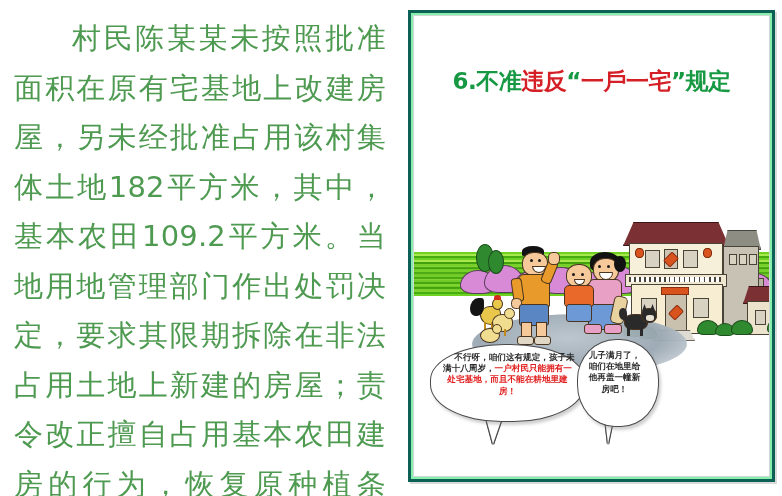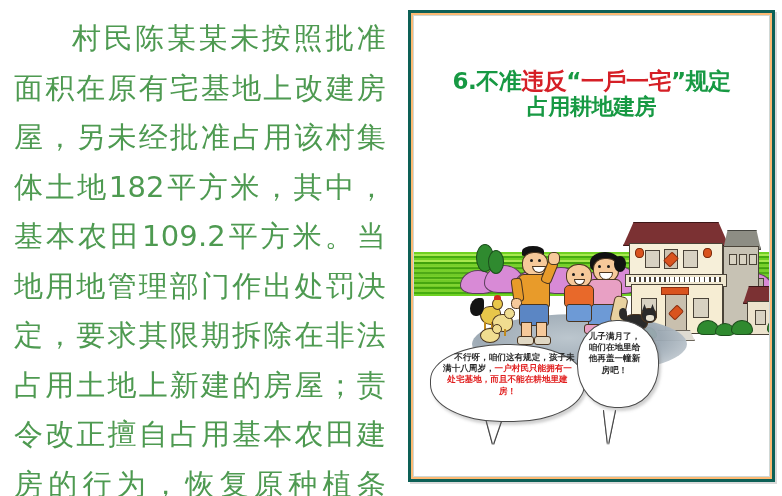--- a/index.html
+++ b/index.html
@@ -44,21 +44,21 @@
   }
 
   
   .panel {
     position: absolute;
     left: 408px;
     top: 10px;
     width: 367px;
     height: 472px;
     box-sizing: border-box;
-    background: #fdba74;
+    background: #86efac;
     border: 3px solid #0d6056;
     box-shadow: 2px 2px 0 0 rgba(150,150,150,0.35);
   }
   .panel-inner {
     position: absolute;
     inset: 2px;
     border: 1px solid #cfd8d6;
     background: #ffffff;
     overflow: hidden;
   }
@@ -283,21 +283,21 @@
   }
   .bubble-left {
     left: 16px;
     top: 178px;
     width: 155px;
     height: 78px;
     padding: 7px 8px 21px 8px;
   }
   .bubble-right {
     left: 163px;
-    top: 154px;
+    top: 173px;
     width: 82px;
     height: 88px;
     padding: 10px 16px 5px 9px;
   }
   .bubble-text {
     font-family: "DejaVu Serif", "Liberation Serif", serif;
     font-size: 8.6px;
     line-height: 11.2px;
     color: #2b2b2b;
     text-align: center;
@@ -339,21 +339,20 @@
 
   <div class="text-column">
     <p class="body-text">    村民陈某某未按照批准面积在原有宅基地上改建房屋，另未经批准占用该村集体土地182平方米，其中，基本农田109.2平方米。当地用地管理部门作出处罚决定，要求其限期拆除在非法占用土地上新建的房屋；责令改正擅自占用基本农田建房的行为，恢复原种植条件；并处罚金5460元。</p>
   </div>
 
   <div class="panel">
     <div class="panel-inner">
 
       <div class="poster-title">
         <span class="t-green">6.</span><span class="t-green">不准</span><span class="t-red">违反</span><span class="t-quote">“</span><span class="t-red">一戶一宅</span><span class="t-quote">”</span><span class="t-green">规定</span>
-        <span class="ln2 t-green">占用耕地建房</span>
       </div>
 
       <div class="scene">
 
         <div class="field"></div>
         <div class="field2"></div>
 
         <div class="shrubs">
           <div class="shrub" style="left:0px;  top:8px;  width:34px; height:22px;"></div>
           <div class="shrub" style="left:24px; top:3px;  width:38px; height:26px;"></div>

